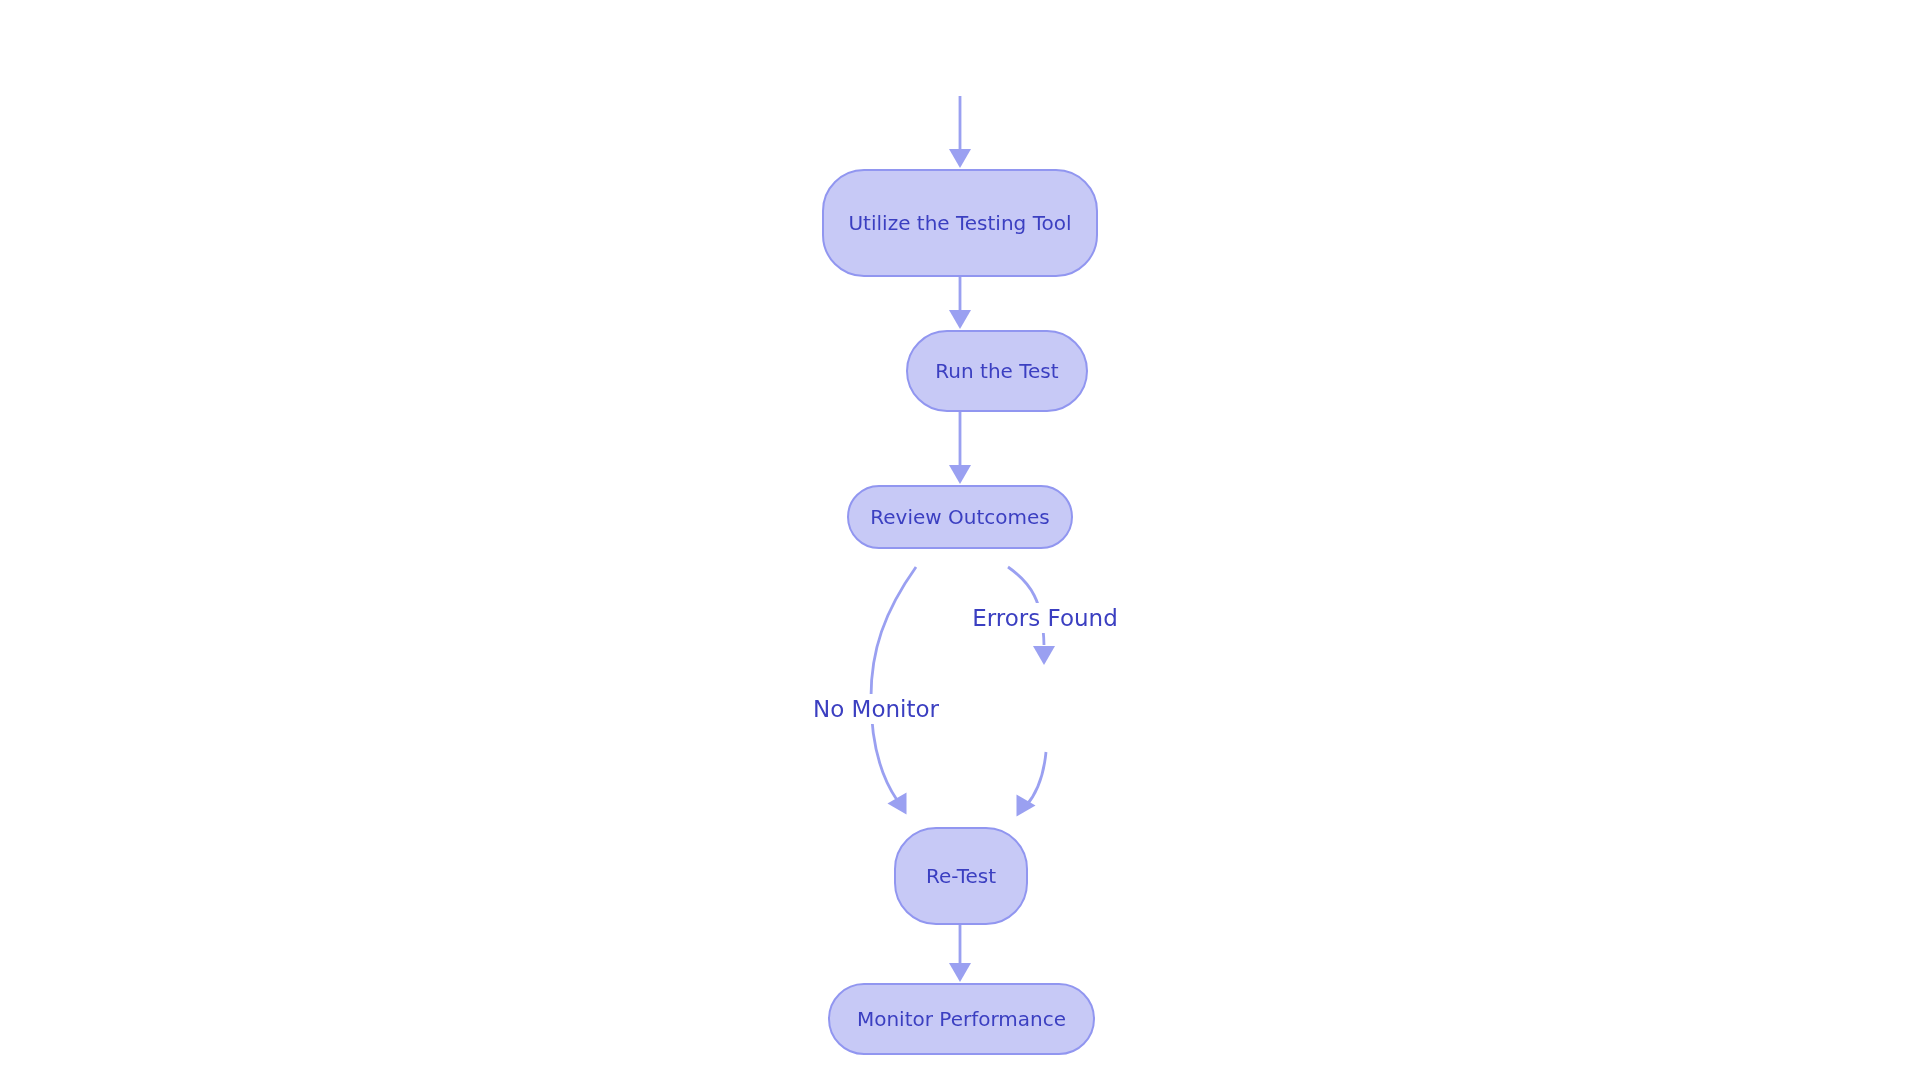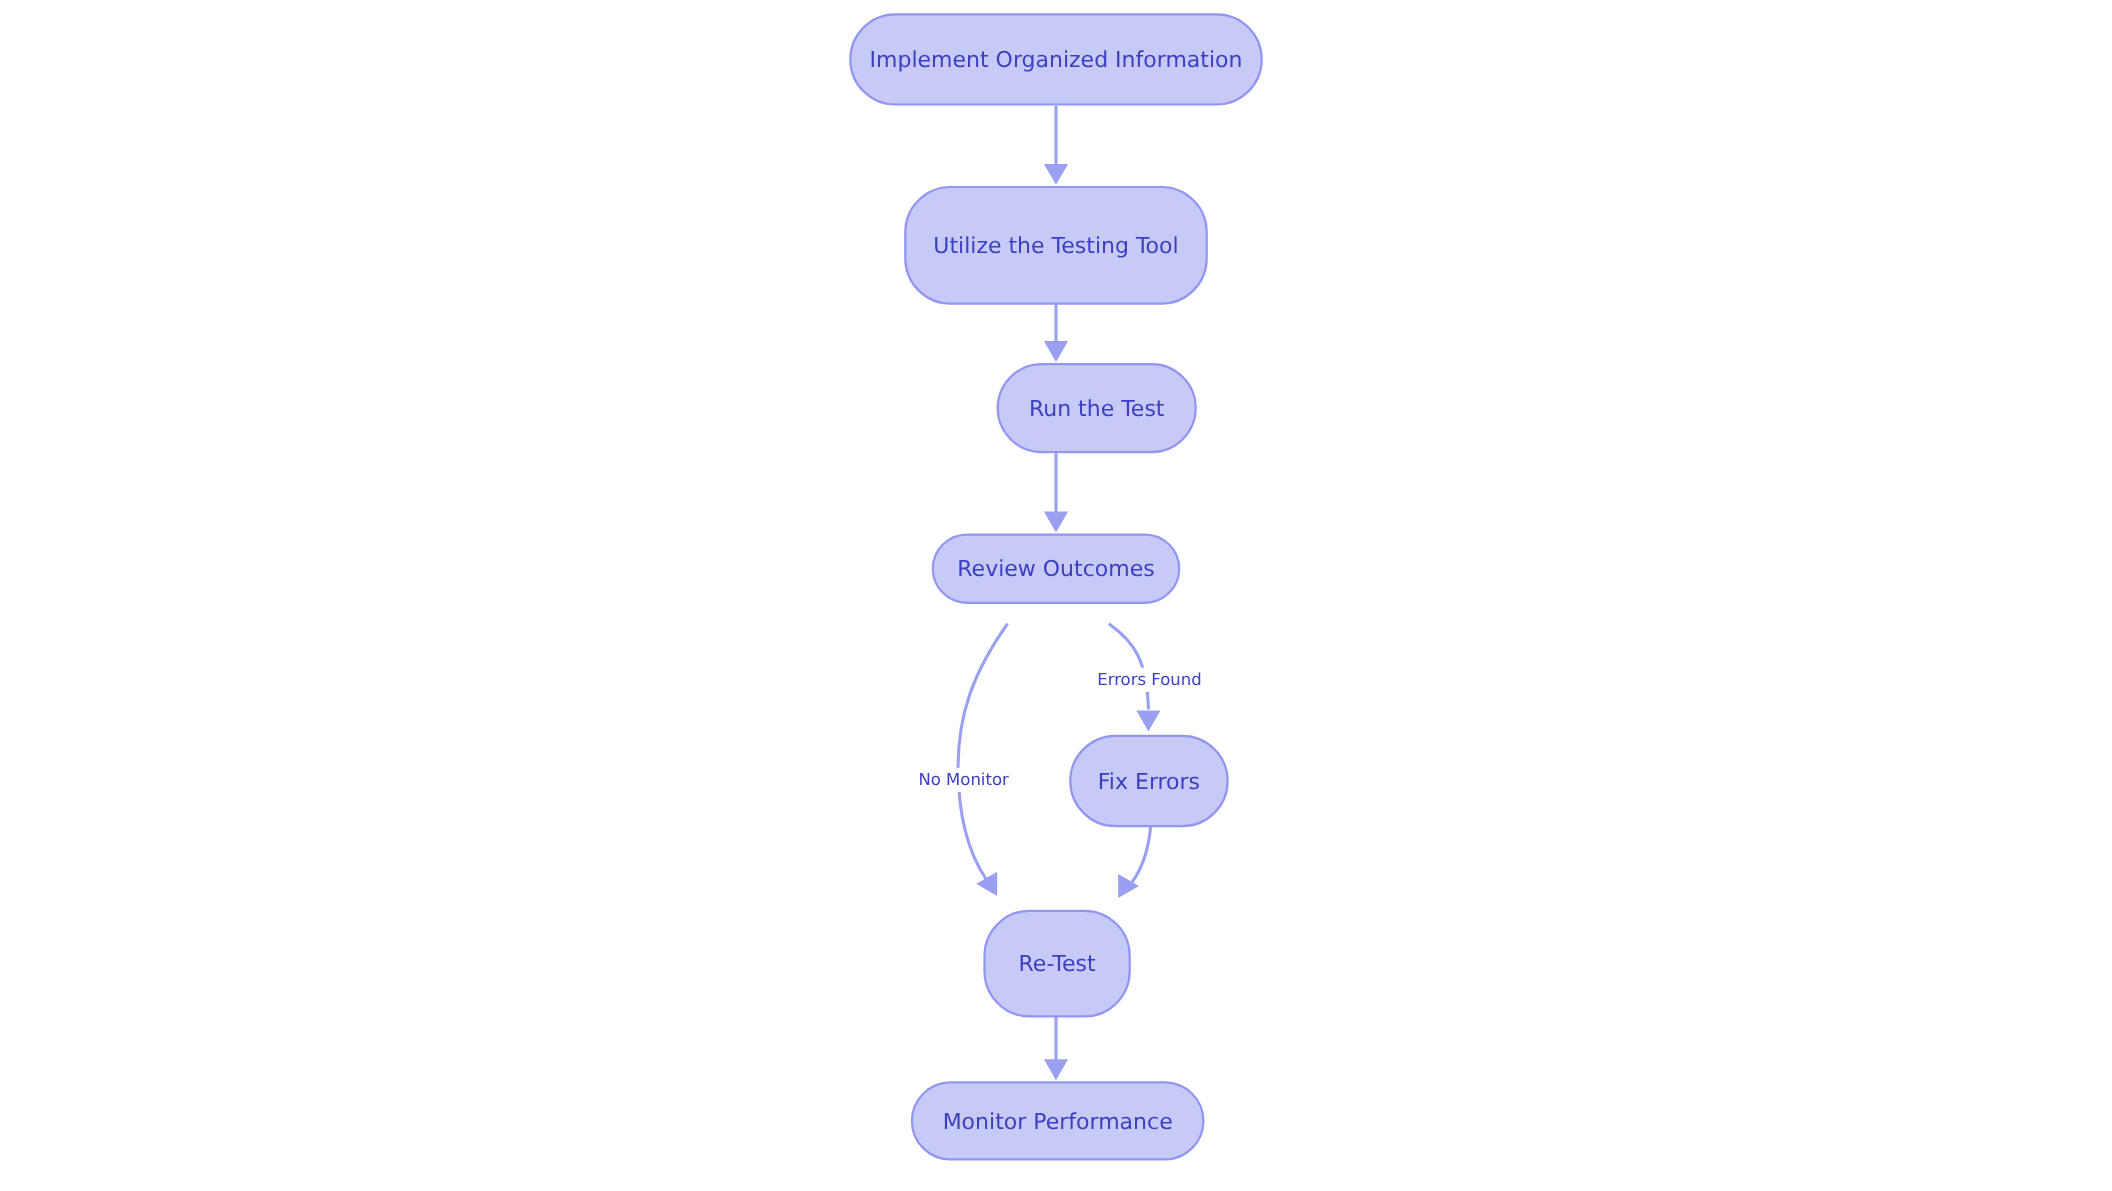--- a/index.html
+++ b/index.html
@@ -30,21 +30,21 @@
     align-items: center;
     justify-content: center;
     text-align: center;
     white-space: nowrap;
   }
   .edge-label {
     position: absolute;
     transform: translate(-50%, -50%);
     background: #ffffff;
     color: #3b3fc1;
-    font-size: 15px;
+    font-size: 23px;
     padding: 2px 5px;
     white-space: nowrap;
   }
   
   .n-implement { left: 772px;  top: 12px;  width: 376px; height: 84px; }
   .n-utilize   { left: 822px;  top: 169px; width: 276px; height: 108px; }
   .n-run       { left: 906px;  top: 330px; width: 182px; height: 82px; }
   .n-review    { left: 847px;  top: 485px; width: 226px; height: 64px; }
   .n-fix       { left: 972px;  top: 668px; width: 145px; height: 84px; }
   .n-retest    { left: 894px;  top: 827px; width: 134px; height: 98px; }
@@ -88,29 +88,27 @@
       <path class="edge-line" d="M1046 752 C1044 773 1038 792 1026 806"></path>
       <polygon class="edge-head" points="-11,0 11,0 0,19" transform="translate(1026,800) rotate(30)"></polygon>
     </g>
 
     <g>
       <path class="edge-line" d="M960 910 V964"></path>
       <path class="edge-head" d="M949 963 h22 L960 982 Z"></path>
     </g>
   </svg>
 
-  <div class="node n-implement">Implement Organized Information</div>
 
   <div class="node n-utilize">Utilize the Testing Tool</div>
 
   <div class="node n-run">Run the Test</div>
 
   <div class="node n-review">Review Outcomes</div>
 
-  <div class="node n-fix">Fix Errors</div>
 
   <div class="node n-retest">Re-Test</div>
 
   <div class="node n-monitor">Monitor Performance</div>
 
   <div class="edge-label l-errors-found">Errors Found</div>
 
   <div class="edge-label l-no-errors">No Monitor</div>
 
 </div>

